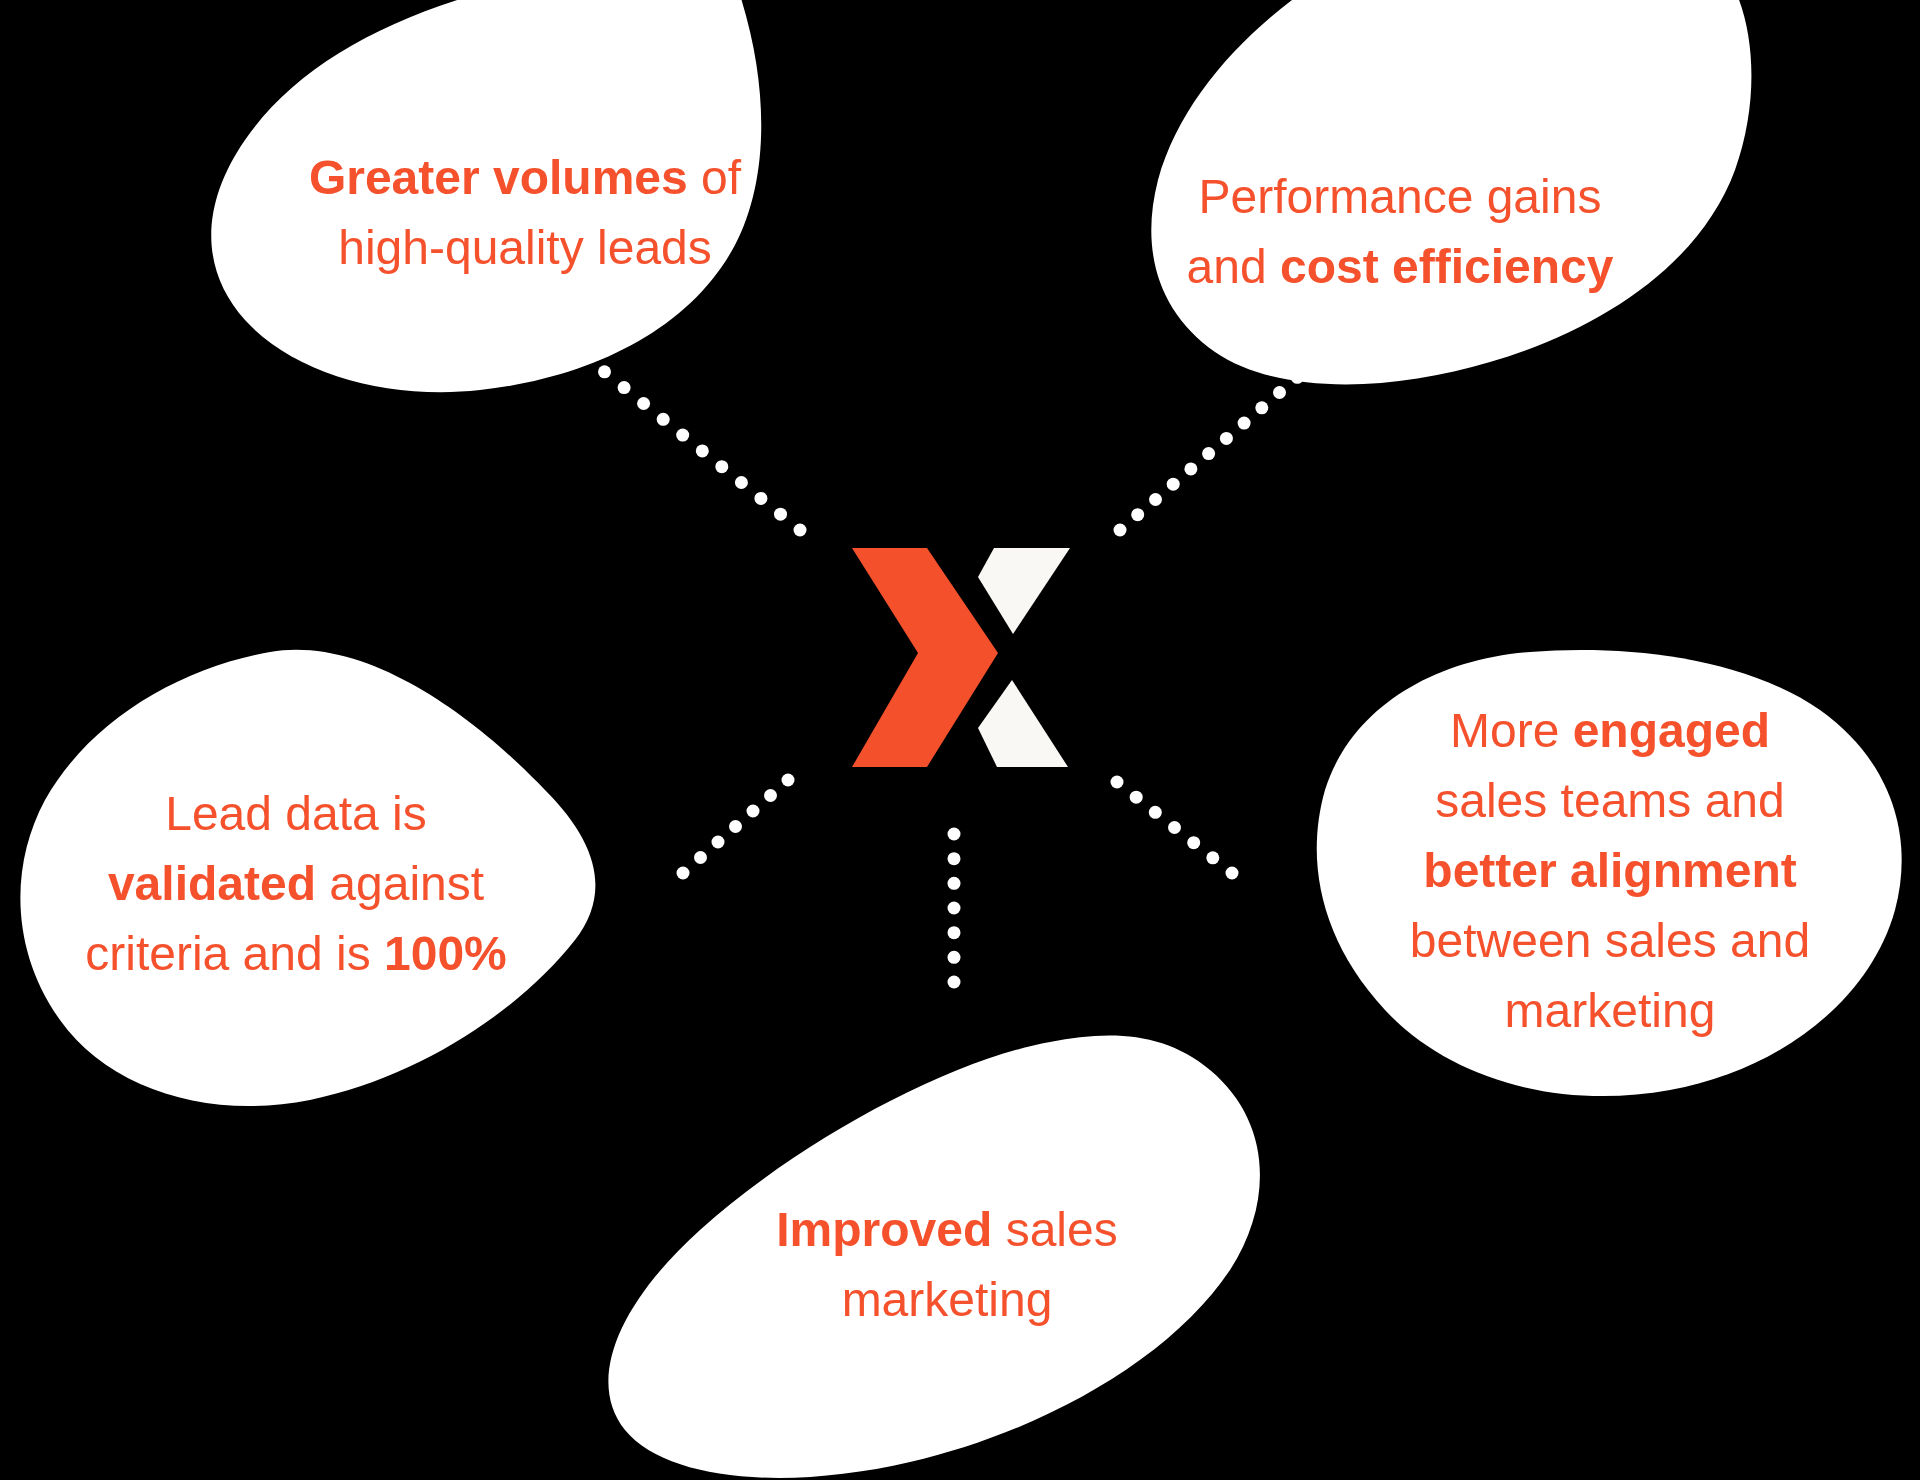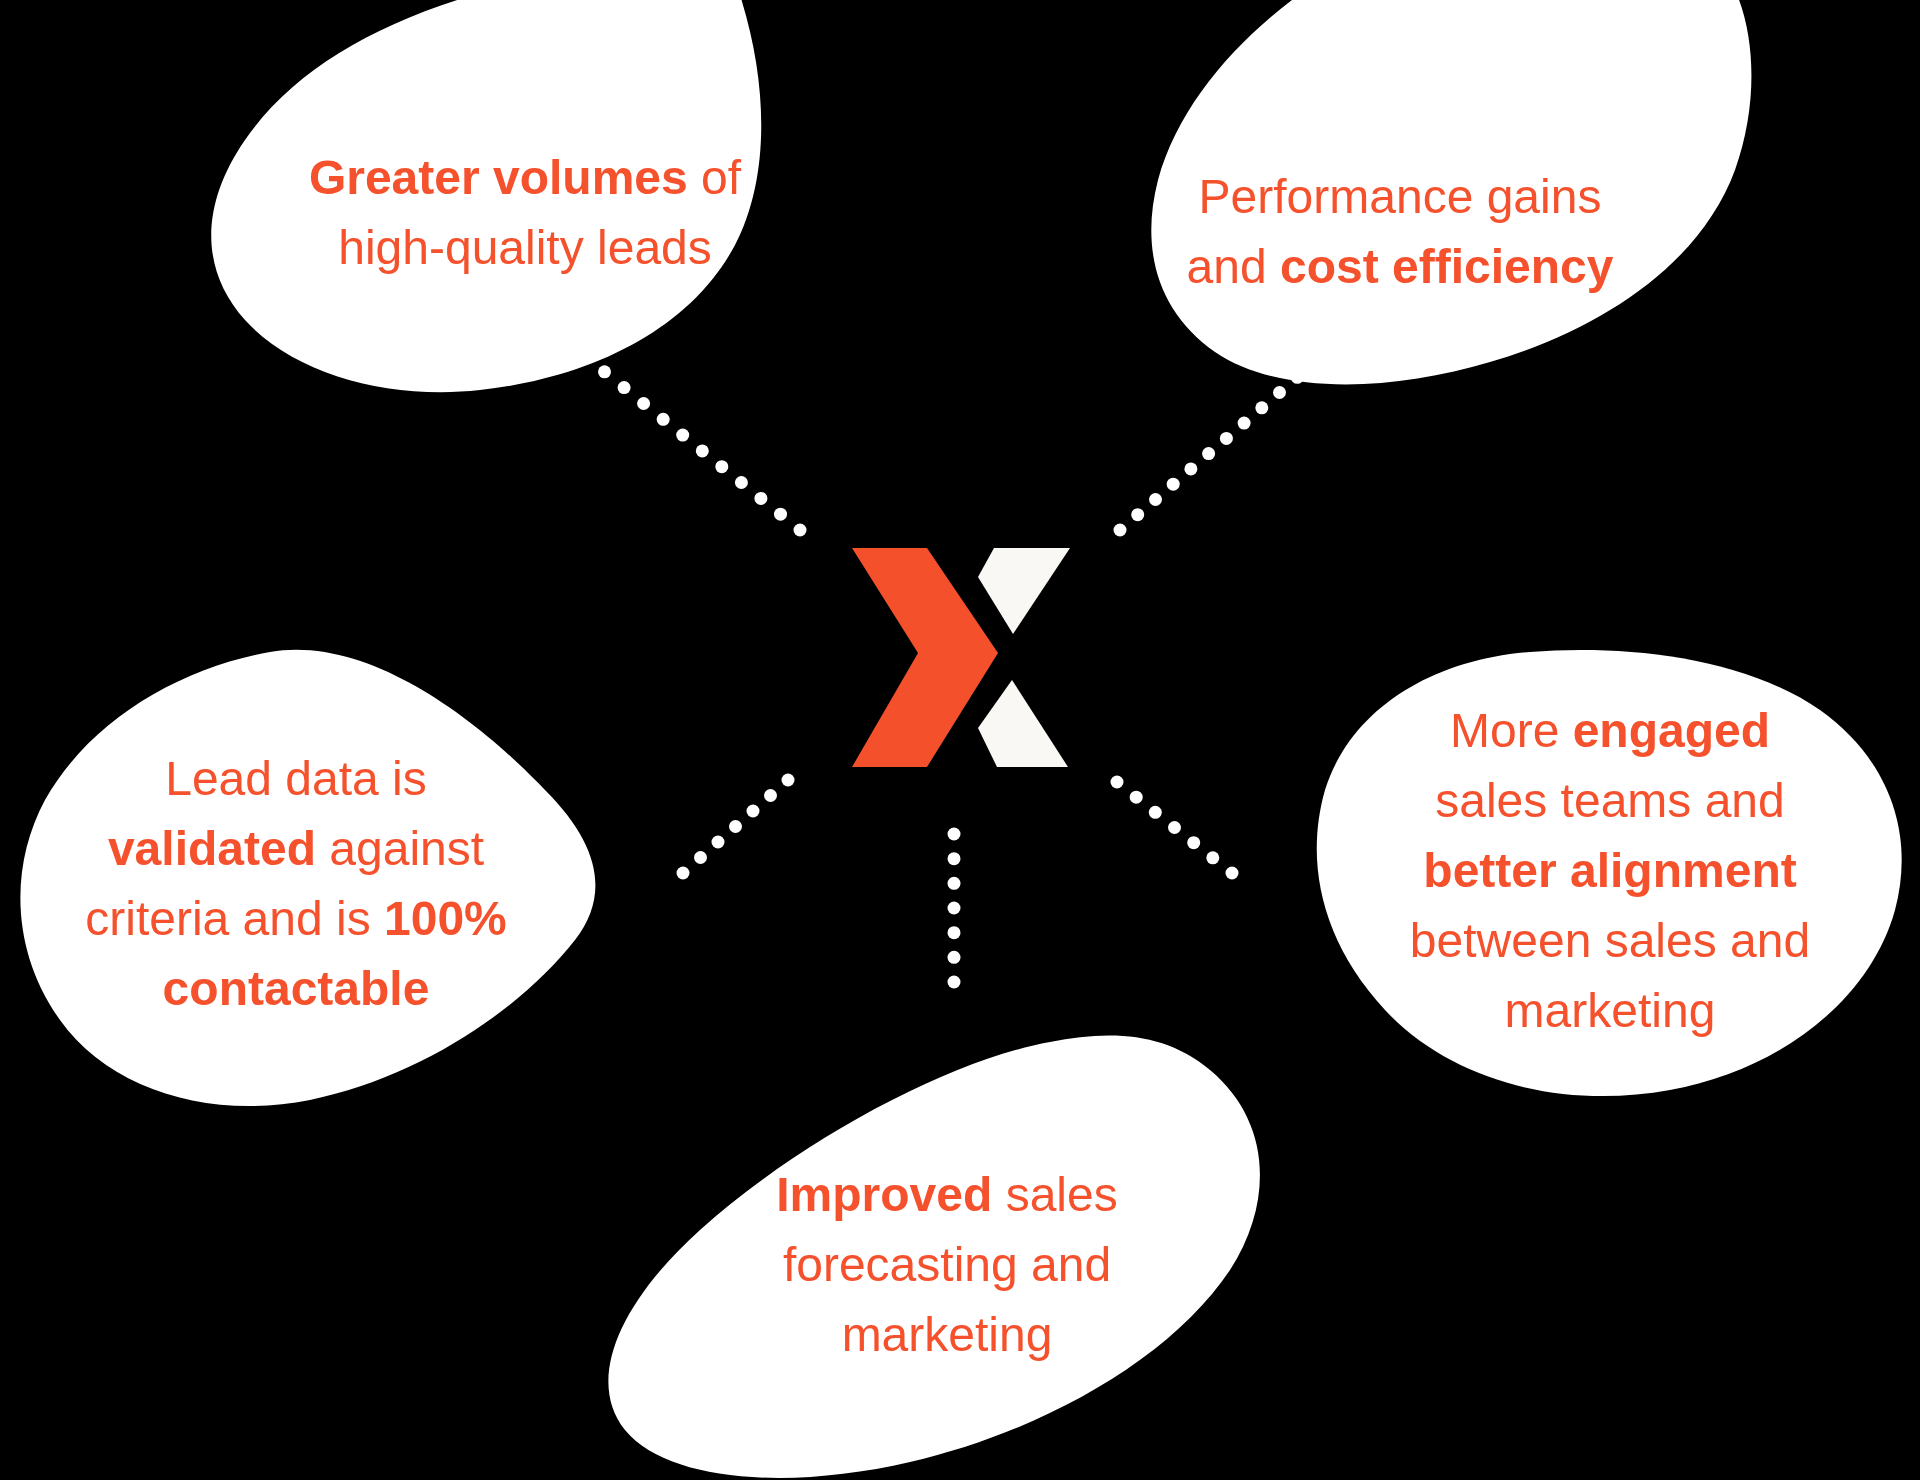--- a/index.html
+++ b/index.html
@@ -90,27 +90,25 @@
       <div><span>high-quality leads</span></div>
     </div>
   <div class="blob-text" style="left:1400px;top:232px">
       <div><span>Performance gains</span></div>
       <div><span>and </span><span class="b">cost efficiency</span></div>
     </div>
   <div class="blob-text" style="left:296px;top:884px">
       <div><span>Lead data is</span></div>
       <div><span class="b">validated</span><span> against</span></div>
       <div><span>criteria and is </span><span class="b">100%</span></div>
-      <div><span class="b">contactable</span></div>
     </div>
   <div class="blob-text" style="left:1610px;top:871px">
       <div><span>More </span><span class="b">engaged</span></div>
       <div><span>sales teams and</span></div>
       <div><span class="b">better alignment</span></div>
       <div><span>between sales and</span></div>
       <div><span>marketing</span></div>
     </div>
   <div class="blob-text" style="left:947px;top:1265px">
       <div><span class="b">Improved</span><span> sales</span></div>
-      <div><span>forecasting and</span></div>
       <div><span>marketing</span></div>
     </div>
 </div>
 
 </body></html>

